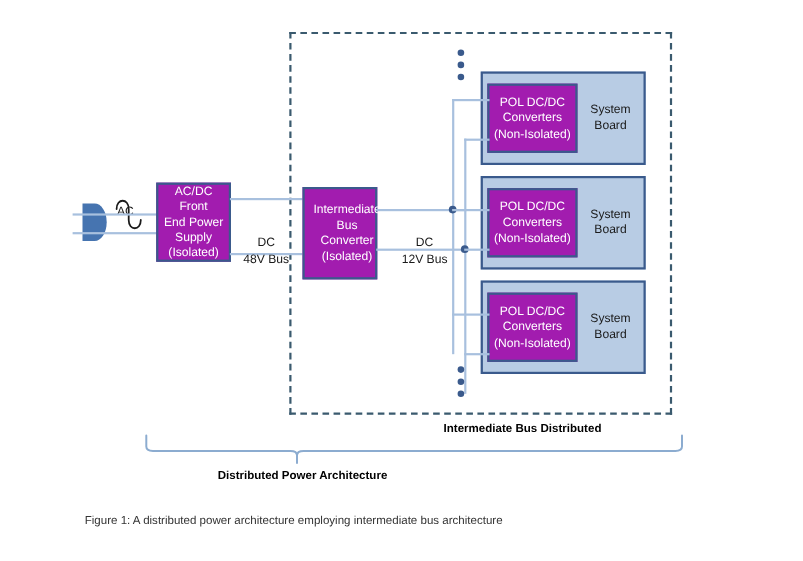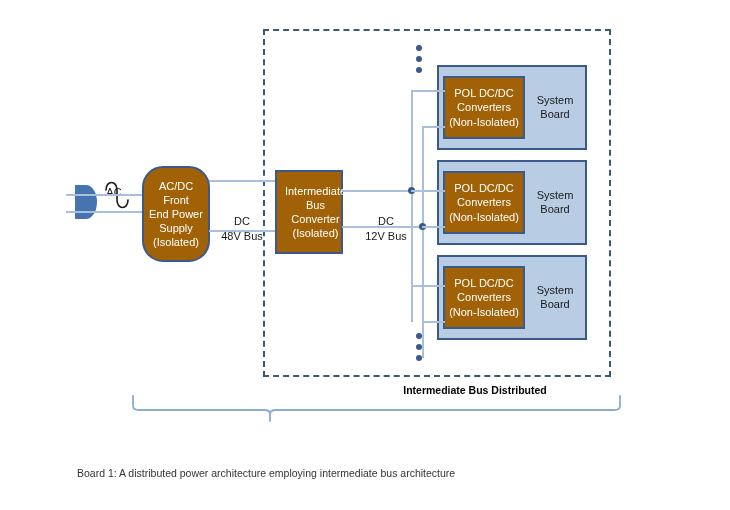--- a/index.html
+++ b/index.html
@@ -37,21 +37,21 @@
     height: 7px;
     border-radius: 50%;
     background: #3a5a8c;
   }
 
   
   .block {
     position: absolute;
     box-sizing: border-box;
     border: 2px solid #3a5a8c;
-    background: #a16207;
+    background: #a21caf;
     color: #ffffff;
     display: flex;
     align-items: center;
     justify-content: center;
     text-align: center;
     line-height: 1.28;
     font-size: 11px;
   }
   .block .lines { padding: 0 4px; }
 
@@ -138,21 +138,21 @@
   <div class="lbl" style="left:96px; top:163px; width:36px;">AC</div>
 
   <svg class="svg-layer">
     <path d="M 106 190 C 106 180, 117 180, 117 190 L 117 200 C 117 210, 128 210, 128 200" stroke="#1a1a1a" stroke-width="1.6" fill="none" stroke-linecap="round"></path>
   </svg>
 
 
   <div class="wire-h" style="left:66px; top:194px; width:80px;"></div>
   <div class="wire-h" style="left:66px; top:211px; width:80px;"></div>
 
-  <div class="block" style="left:142px; top:166px; width:68px; height:96px;border-radius:21px;">
+  <div class="block" style="left:142px; top:166px; width:68px; height:72px;">
     <div class="lines" style="white-space: pre-line;">AC/DC Front
 End Power
 Supply
 (Isolated)</div>
   </div>
 
   <div class="wire-h" style="left:209px; top:180px; width:66px;"></div>
   <div class="wire-h" style="left:209px; top:230px; width:66px;"></div>
   <div class="lbl" style="left:214px; top:192px; width:56px;">DC
 48V Bus</div>
@@ -220,16 +220,17 @@
   <div class="dot" style="left:416px; top:344px;"></div>
   <div class="dot" style="left:416px; top:355px;"></div>
 
   <div class="lbl-bold" style="left:320px; top:384px; width:310px;">Intermediate Bus Distributed</div>
 
   <svg class="svg-layer">
     <path d="M 133 396 L 133 406 Q 133 410 139 410 L 264 410 Q 270 410 270 414 Q 270 410 276 410 L 614 410 Q 620 410 620 406 L 620 396" stroke="#8cacd0" stroke-width="1.8" fill="none" stroke-linecap="round" stroke-linejoin="round"></path>
     <path d="M 270 414 L 270 421" stroke="#8cacd0" stroke-width="1.8" fill="none" stroke-linecap="round"></path>
   </svg>
 
-
-  <div class="caption" style="left:77px; top:467px; width:560px;">Board 1: A distributed power architecture employing intermediate bus architecture</div>
+  <div class="lbl-bold" style="left:120px; top:426px; width:310px;">Distributed Power Architecture</div>
+
+  <div class="caption" style="left:77px; top:467px; width:560px;">Figure 1: A distributed power architecture employing intermediate bus architecture</div>
 
 </div>
 
 </body></html>

